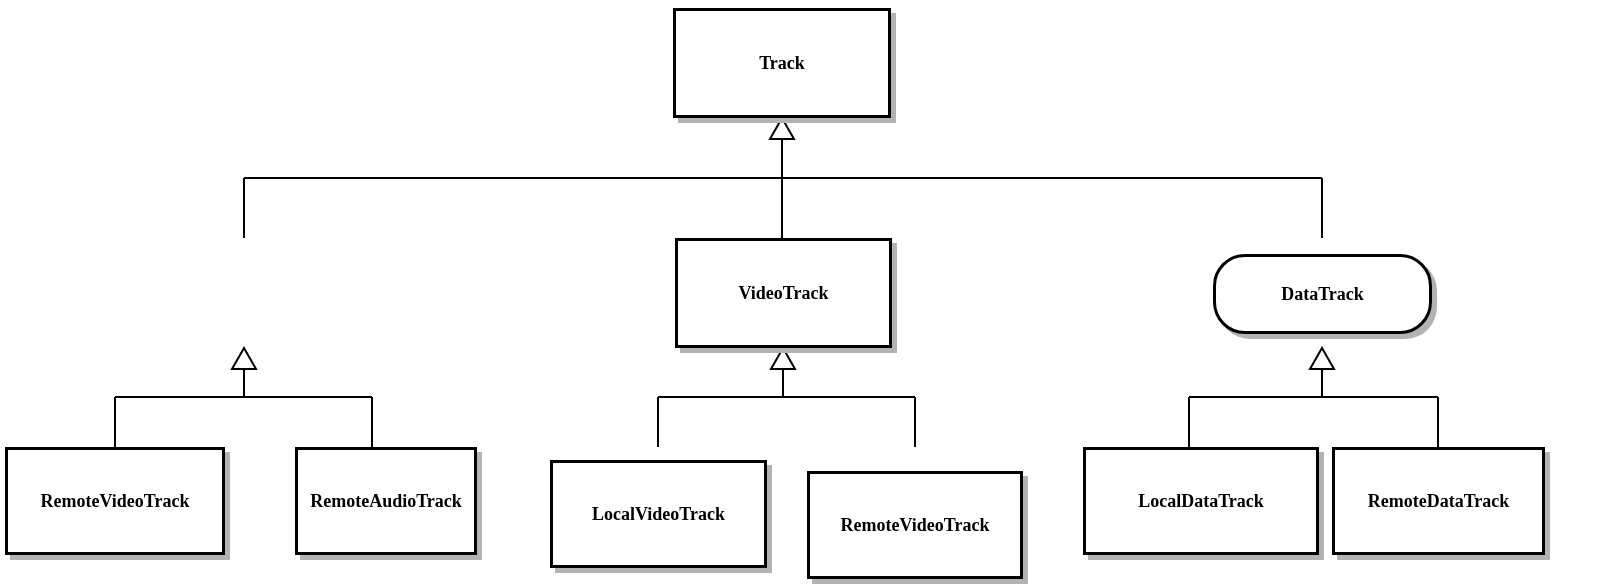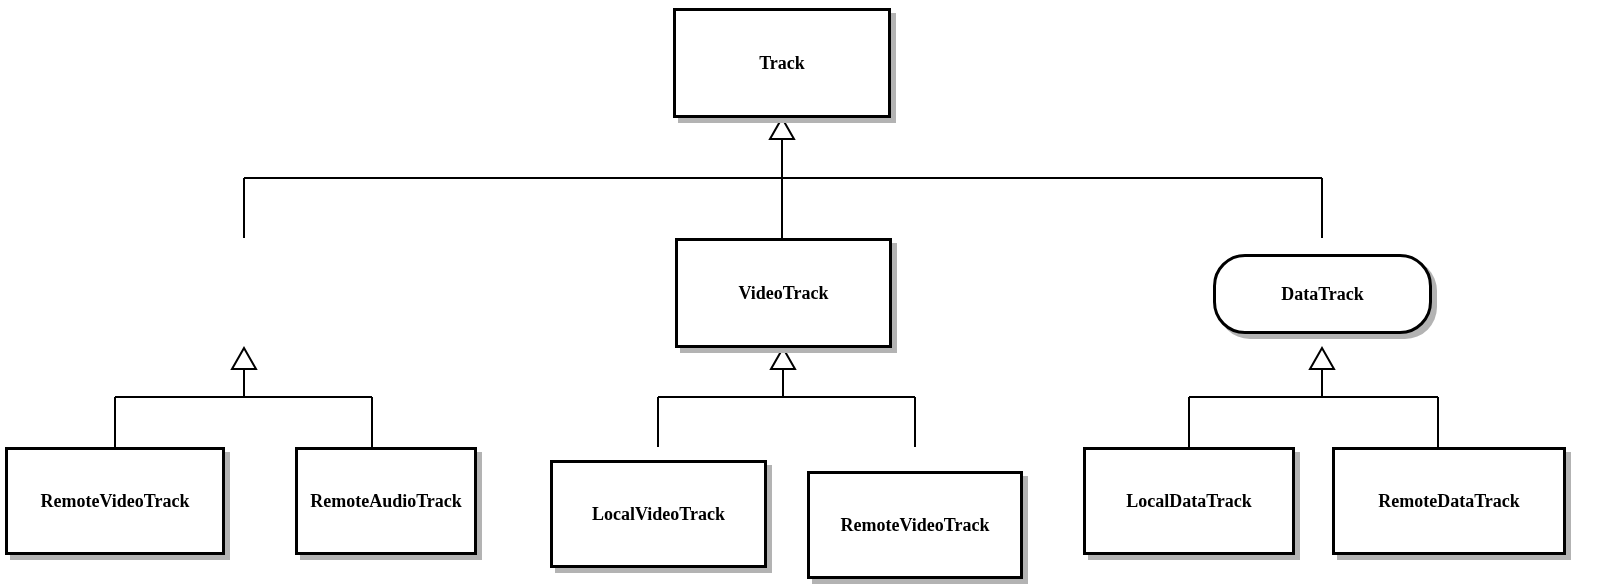--- a/index.html
+++ b/index.html
@@ -93,21 +93,21 @@
   </div>
 
   <div class="node" style="left:550px; top:460px; width:217px; height:108px;">
     <span class="label">LocalVideoTrack</span>
   </div>
 
   <div class="node" style="left:807px; top:447px; width:216px; height:108px;margin-top:24px;">
     <span class="label">RemoteVideoTrack</span>
   </div>
 
-  <div class="node" style="left:1083px; top:447px; width:212px; height:108px;">
+  <div class="node" style="left:1083px; top:447px; width:236px; height:108px;">
     <span class="label">LocalDataTrack</span>
   </div>
 
-  <div class="node" style="left:1332px; top:447px; width:234px; height:108px;align-items:center;">
+  <div class="node" style="left:1332px; top:447px; width:213px; height:108px;align-items:center;">
     <span class="label">RemoteDataTrack</span>
   </div>
 
 </div>
 
 </body></html>

